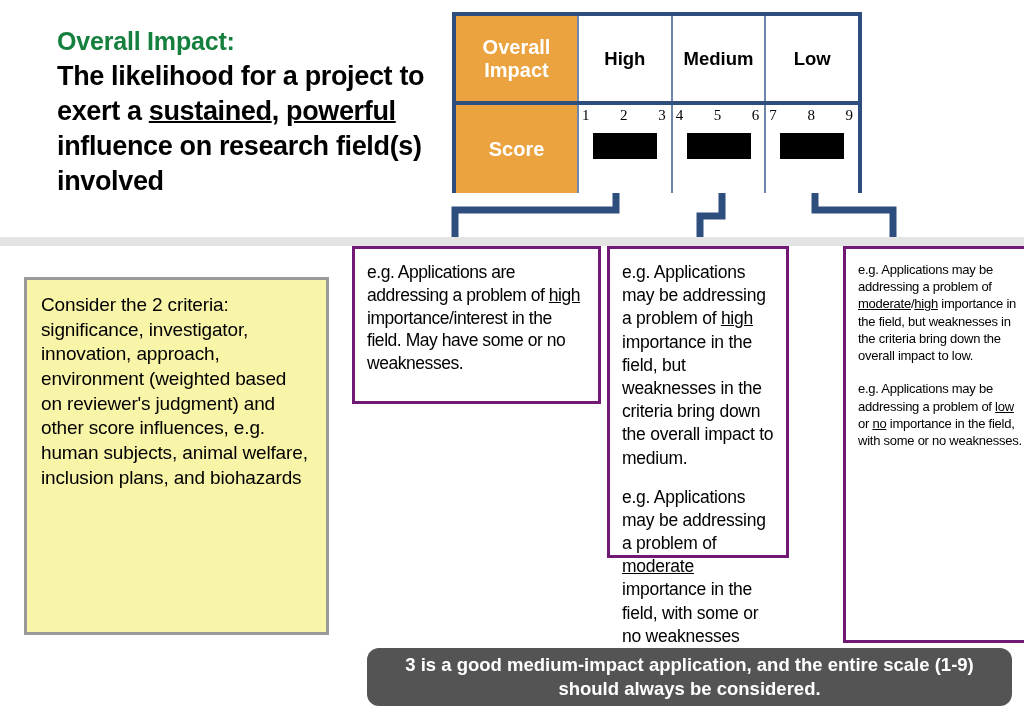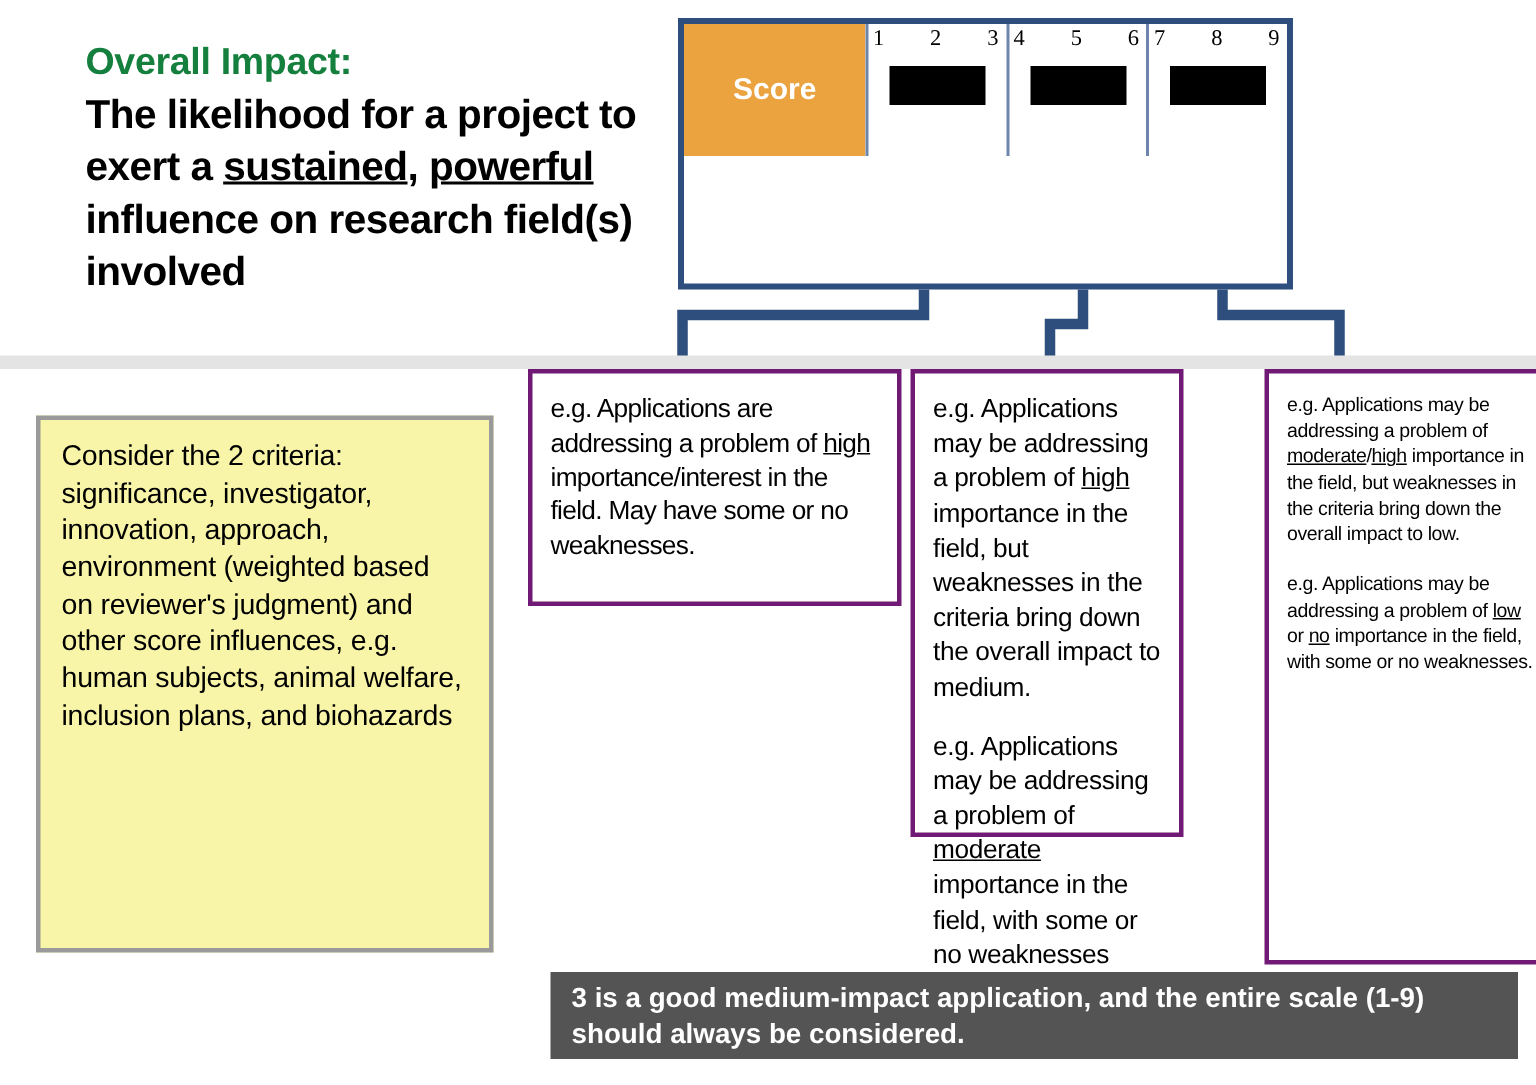--- a/index.html
+++ b/index.html
@@ -212,43 +212,58 @@
     top: 648px;
     width: 645px;
     height: 58px;
     background: #545454;
     color: #FFFFFF;
     font-size: 18.5px;
     font-weight: bold;
     display: flex;
     align-items: center;
     justify-content: center;
-    text-align: left;
+    text-align: center;
     line-height: 1.3;
     padding: 0 14px;
     box-sizing: border-box;
+    border-radius: 12px;
   }
 </style>
 </head>
 <body>
 
 <div id="slide">
 
   <div id="headingBlock">
     <div id="headingTitle">Overall Impact:</div>
     <div id="headingBody">
       <span>The likelihood for a project to</span><br>
       <span>exert a </span><u>sustained</u><span>, </span><u>powerful</u><br>
       <span>influence on research field(s)</span><br>
       <span>involved</span>
     </div>
   </div>
 
   <div id="scoreTable">
 
+    <div class="tbl-row" id="rowHeader">
+      <div class="tbl-label">Overall Impact</div>
+      <div class="tbl-cells">
+        <div class="tbl-cell">
+          <span class="band-label">High</span>
+        </div>
+        <div class="tbl-cell">
+          <span class="band-label">Medium</span>
+        </div>
+        <div class="tbl-cell">
+          <span class="band-label">Low</span>
+        </div>
+      </div>
+    </div>
 
     <div class="tbl-row" id="rowScore">
       <div class="tbl-label">Score</div>
       <div class="tbl-cells">
 
         <div class="tbl-cell score-cell">
           <div class="score-nums">
             <span>1</span>
             <span>2</span>
             <span>3</span>

